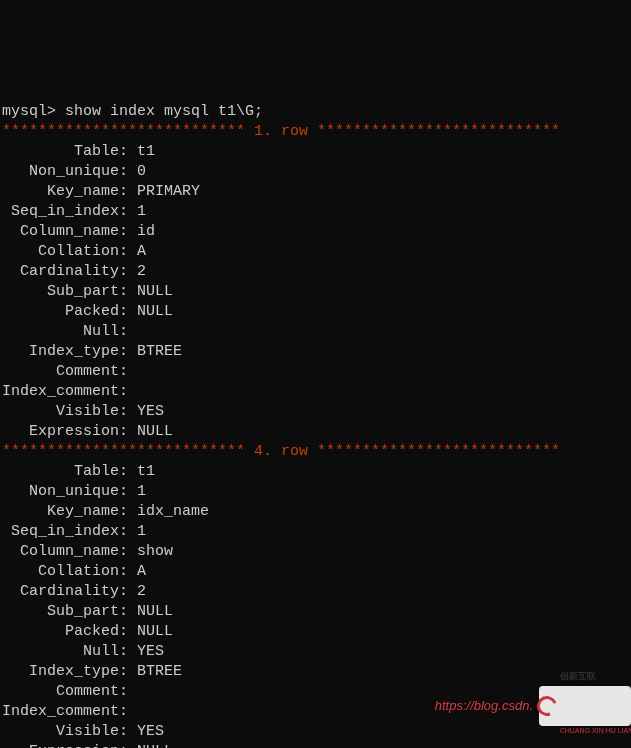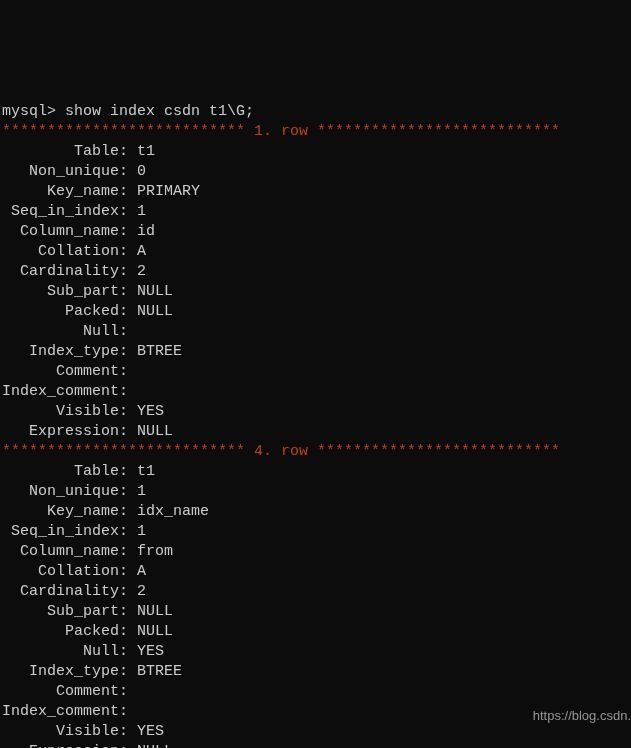--- a/index.html
+++ b/index.html
@@ -64,30 +64,31 @@
       font-size: 9px;
       color: #333;
       line-height: 10px;
       font-weight: bold;
     }
     .c-sub {
       font-size: 7px;
       color: #e63946;
     }
     .url-text {
-      color: #a3a3a3;
+      color: #ef4444;
+      font-style: italic;
     }
   </style>
 </head>
 <body>
 
 
 
 <div class="terminal">
-<span><span>mysql&gt;</span> </span><span>show index csdn t1\G;</span>
+<span><span>mysql&gt;</span> </span><span>show index mysql t1\G;</span>
 <span class="row-header">*************************** 1. row ***************************</span>
 <span>        Table: <span>t1</span></span>
 <span>   Non_unique: <span>0</span></span>
 <span>     Key_name: <span>PRIMARY</span></span>
 <span> Seq_in_index: <span>1</span></span>
 <span>  Column_name: <span>id</span></span>
 <span>    Collation: <span>A</span></span>
 <span>  Cardinality: <span>2</span></span>
 <span>     Sub_part: <span>NULL</span></span>
 <span>       Packed: <span>NULL</span></span>
@@ -95,35 +96,44 @@
 <span>   Index_type: <span>BTREE</span></span>
 <span>      Comment: <span></span></span>
 <span>Index_comment: <span></span></span>
 <span>      Visible: <span>YES</span></span>
 <span>   Expression: <span>NULL</span></span>
 <span class="row-header">*************************** 4. row ***************************</span>
 <span>        Table: <span>t1</span></span>
 <span>   Non_unique: <span>1</span></span>
 <span>     Key_name: <span>idx_name</span></span>
 <span> Seq_in_index: <span>1</span></span>
-<span>  Column_name: <span>from</span></span>
+<span>  Column_name: <span>show</span></span>
 <span>    Collation: <span>A</span></span>
 <span>  Cardinality: <span>2</span></span>
 <span>     Sub_part: <span>NULL</span></span>
 <span>       Packed: <span>NULL</span></span>
 <span>         Null: <span>YES</span></span>
 <span>   Index_type: <span>BTREE</span></span>
 <span>      Comment: <span></span></span>
 <span>Index_comment: <span></span></span>
 <span>      Visible: <span>YES</span></span>
 <span>   Expression: <span>NULL</span></span>
 
 
 
 
 </div>
 
 <div class="watermark">
   <span class="url-text">https://blog.csdn.</span>
+  <div class="watermark-logo">
+    <div class="watermark-logo-inner">
+      <div class="c-icon"></div>
+      <div>
+        <div class="c-text">创新互联</div>
+        <div class="c-sub">CHUANG XIN HU LIAN</div>
+      </div>
+    </div>
+  </div>
 </div>
 
 
 
 
 </body></html>

